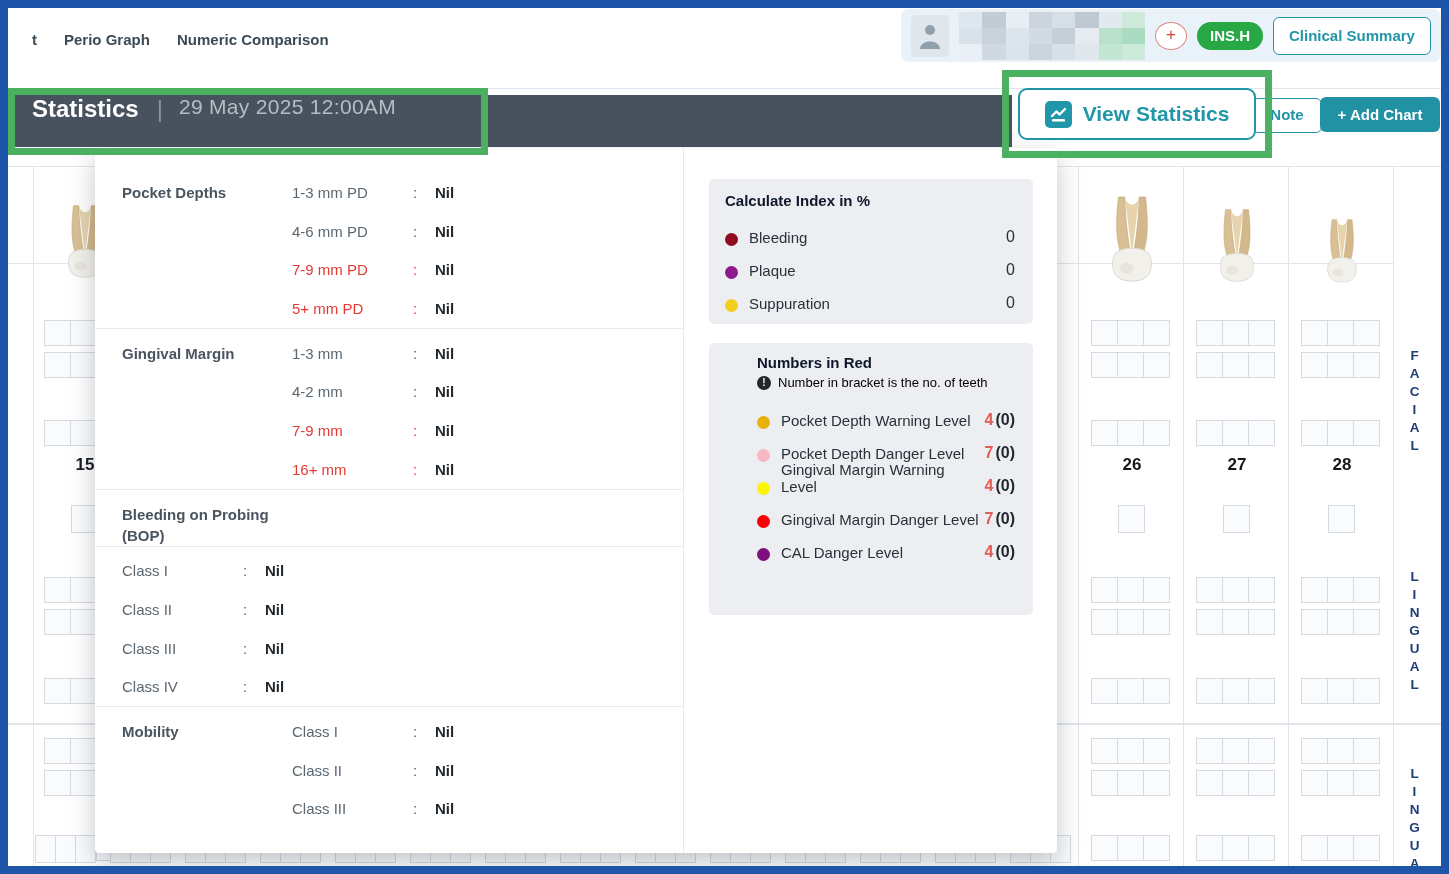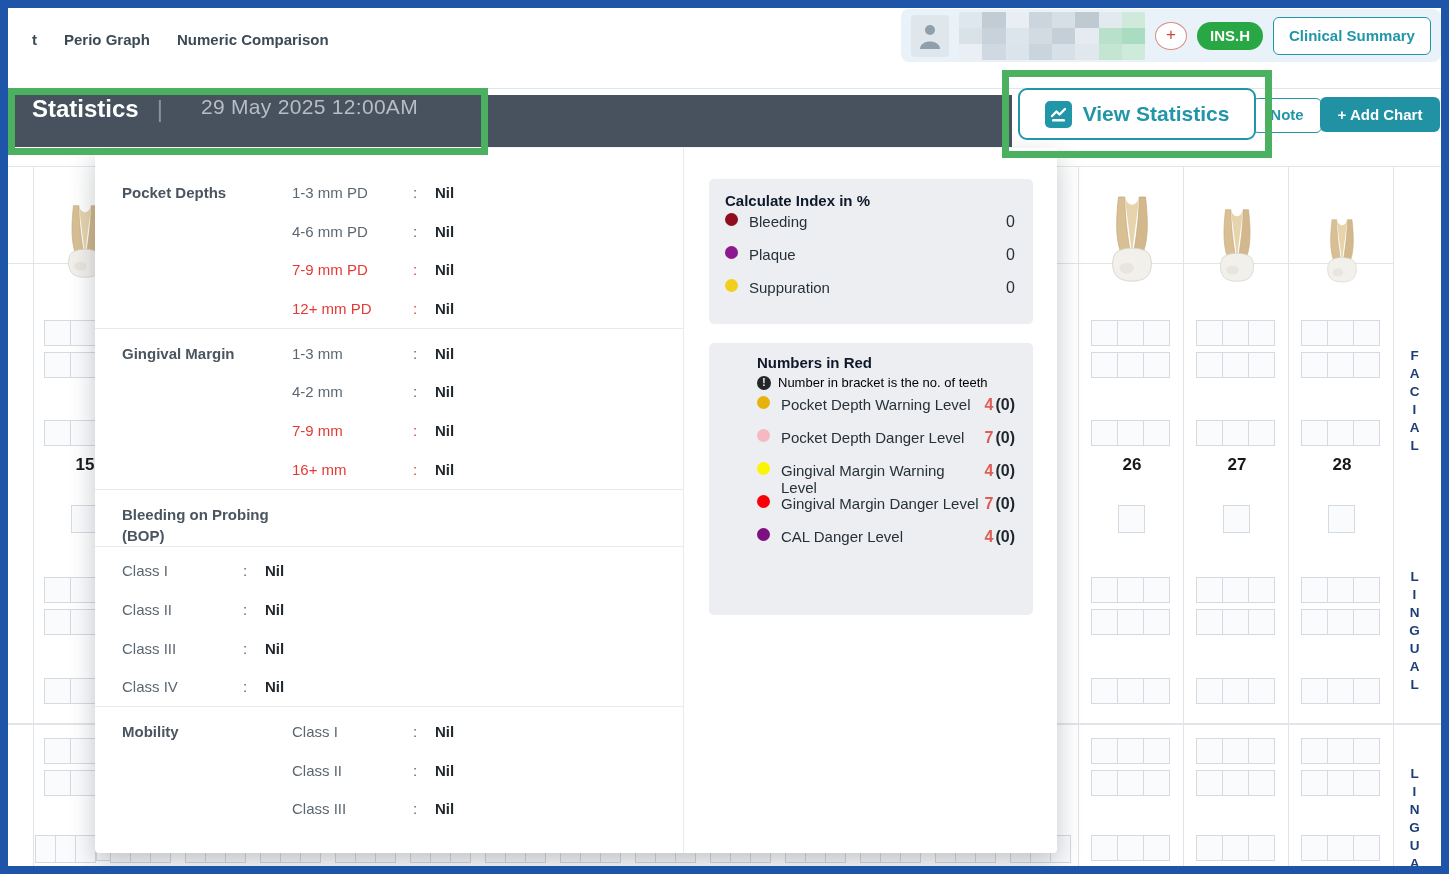--- a/index.html
+++ b/index.html
@@ -18,21 +18,21 @@
   .avatar{ width:38px; height:42px; background:#e0e7ec; border-radius:4px; display:flex; align-items:center; justify-content:center; }
   .blur-mosaic{ width:186px; height:48px; display:grid; grid-template-columns:repeat(8,1fr); grid-template-rows:repeat(3,1fr); overflow:hidden; border-radius:2px; }
   .plus-oval{ width:32px; height:28px; border:1.6px solid #dc8a86; border-radius:50%; color:#cf4436; font-size:17px; line-height:24px; text-align:center; background:#fff; cursor:pointer; }
   .ins-pill{ height:28px; padding:0 13px; background:#28a745; border-radius:15px; color:#fff; font-weight:bold; font-size:15px; line-height:28px; }
   .clin-btn{ height:38px; padding:0 15px; background:#fff; border:1.6px solid #2296a9; border-radius:6px; color:#2296a9; font-weight:600; font-size:15px; line-height:35px; cursor:pointer; }
 
   
   .dark-bar{ left:0; top:87px; width:1004px; height:52px; background:#47525e; display:flex; align-items:flex-start; padding-left:24px; z-index:20; }
   .dark-title{ color:#fff; font-size:24px; font-weight:bold; }
   .dark-sep{ color:#8a929b; font-size:24px; margin:0 16px 0 18px; font-weight:300; }
-  .dark-date{ color:#b6bdc4; font-size:21px; font-weight:500; letter-spacing:.3px;margin-left:22px; }
+  .dark-date{ color:#b6bdc4; font-size:21px; font-weight:500; letter-spacing:.3px; }
 
   .view-stats-btn{ left:1010px; top:80px; width:238px; height:52px; background:#fff; border:2px solid #2296a9; border-radius:9px; display:flex; align-items:center; justify-content:center; gap:11px; z-index:22; cursor:pointer; }
   .view-stats-btn span.lbl{ color:#2296a9; font-size:21px; font-weight:600; }
   .vs-icon{ width:27px; height:27px; background:#2296a9; border-radius:5px; display:flex; align-items:center; justify-content:center; }
   .note-btn{ left:1244px; top:90px; width:70px; height:35px; background:#fff; border:1.6px solid #2296a9; border-radius:6px; color:#2296a9; font-size:15px; font-weight:600; text-align:center; line-height:32px; z-index:21; cursor:pointer; }
   .add-chart-btn{ left:1312px; top:89px; width:120px; height:35px; background:#2191a4; border-radius:6px; color:#fff; font-size:15px; font-weight:600; text-align:center; line-height:35px; z-index:21; cursor:pointer; }
 
   
   .bgline{ background:#e1e5ea; z-index:1; }
   .cell-group{ display:flex; z-index:1; }
@@ -53,21 +53,21 @@
   .sec-rows{ flex:1; }
   .srow{ height:38.7px; display:flex; align-items:center; font-size:15px; }
   .srow .k{ width:121px; color:#5b6770; }
   .srow .c{ width:22px; color:#5b6770; }
   .srow .v{ color:#1f262c; font-weight:600; }
   .srow.red .k, .srow.red .c{ color:#e53935; }
   .srow .freetext{ color:#1f262c; font-weight:600; }
 
   .gray-panel{ position:absolute; left:614px; width:324px; background:#eceef1; border-radius:5px; padding:13px 18px 10px 16px; }
   .gp-title{ font-size:15px; font-weight:bold; color:#0f172a; margin-bottom:4px; }
-  .gp-row{ height:33px; display:flex; align-items:flex-start; }
+  .gp-row{ height:33px; display:flex; align-items:flex-end; }
   .dot{ width:13px; height:13px; border-radius:50%; margin-right:11px; flex:none; }
   .gp-row .lab{ font-size:15px; color:#27313a; flex:1; }
   .gp-row .val{ font-size:16px; color:#27313a; }
   .gp-row .valred{ font-size:16px; color:#e05c55; font-weight:bold; margin-right:2px; }
   .gp-row .valbr{ font-size:16px; color:#1f262c; font-weight:600; }
   .note-line{ display:flex; align-items:center; gap:7px; margin:2px 0 6px 0; }
   .note-ic{ width:14px; height:14px; background:#23272b; border-radius:50%; color:#fff; font-size:10px; font-weight:bold; text-align:center; line-height:14px; flex:none; }
   .note-txt{ font-size:13px; color:#000000; }
 
   
@@ -484,21 +484,21 @@
               <span class="k">4-6 mm PD</span>
               <span class="c">:</span>
               <span class="v">Nil</span>
             </div>
             <div class="srow red">
               <span class="k">7-9 mm PD</span>
               <span class="c">:</span>
               <span class="v">Nil</span>
             </div>
             <div class="srow red">
-              <span class="k">12+ mm PD</span>
+              <span class="k">5+ mm PD</span>
               <span class="c">:</span>
               <span class="v">Nil</span>
             </div>
           </div>
         </div>
         <div class="sec">
           <div class="sec-label">Gingival Margin</div>
           <div class="sec-rows">
             <div class="srow">
               <span class="k">1-3 mm</span>

